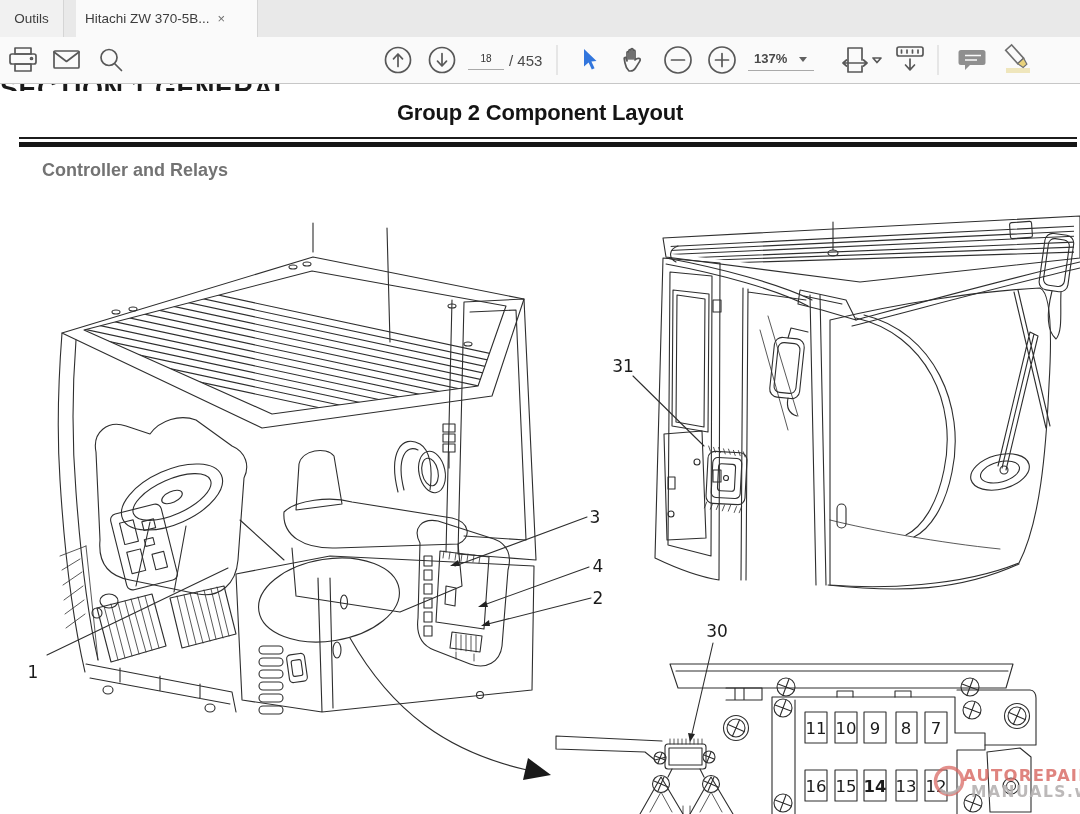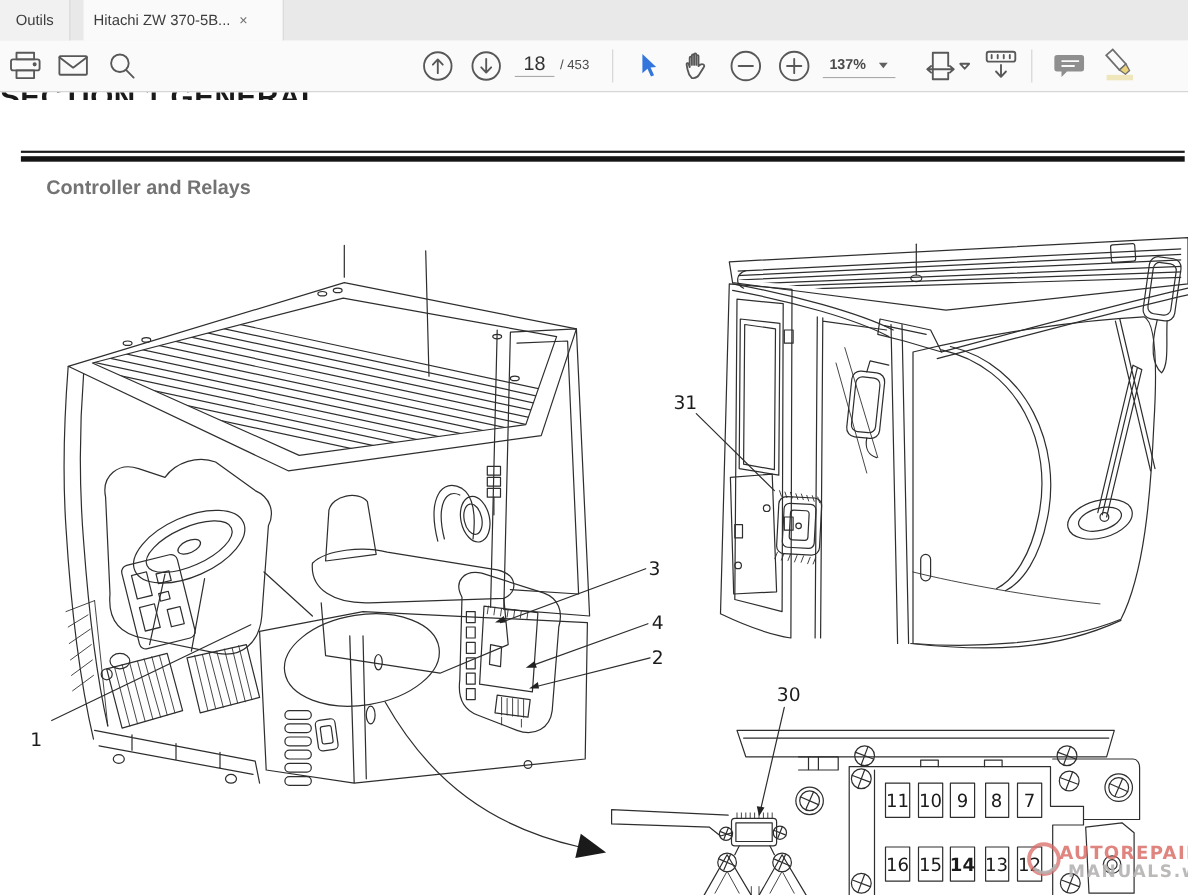--- a/index.html
+++ b/index.html
@@ -16,22 +16,22 @@
   .tab-doc{left:76px;width:182px;background:#fafafa;border-right:1px solid #d5d5d5;
            padding:0 9px;}
   .tab-doc .lbl{white-space:nowrap;overflow:hidden;}
   .tab-close{color:#6f6f6f;font-size:13px;margin-left:8px;cursor:default;line-height:1;}
 
   
   .toolbar{position:absolute;top:37px;left:0;right:0;height:46px;background:#fafafa;
            border-bottom:1px solid #c7c7c7;}
   .toolbar svg{position:absolute;inset:0;}
   .pg-cur{position:absolute;left:468px;top:11px;width:36px;height:21px;line-height:21px;
-          text-align:center;font-size:18px;color:#333;border-bottom:1px solid #a9a9a9;}
-  .pg-tot{position:absolute;left:509px;top:15px;font-size:12px;color:#4a4a4a;white-space:pre;}
+          text-align:center;font-size:10px;color:#333;border-bottom:1px solid #a9a9a9;}
+  .pg-tot{position:absolute;left:509px;top:15px;font-size:15px;color:#4a4a4a;white-space:pre;}
   .zoom-dd{position:absolute;left:748px;top:11px;width:66px;height:22px;line-height:22px;
            font-size:13px;color:#4a4a4a;border-bottom:1px solid #a9a9a9;display:flex;
            align-items:center;}
   .zoom-dd .txt{padding-left:6px;font-weight:bold;}
   .caret{width:0;height:0;border-left:4.5px solid transparent;border-right:4.5px solid transparent;
          border-top:5px solid #606060;margin-left:12px;}
 
   
   .doc{position:absolute;top:84px;left:0;width:1080px;height:730px;background:#fff;}
   .sec-clip{position:absolute;top:0;left:0;right:0;height:7px;overflow:hidden;}
@@ -162,20 +162,21 @@
     <div class="zoom-dd">
       <span class="txt">137%</span>
       <span class="caret"></span>
     </div>
   </div>
 
   <div class="doc">
     <div class="sec-clip">
       <span>SECTION 1 GENERAL</span>
     </div>
+    <div class="grp-title">Group 2 Component Layout</div>
     <div class="rule-thin"></div>
     <div class="rule-thick"></div>
     <div class="sub-head">Controller and Relays</div>
 
     <svg class="fig" viewBox="0 84 1080 730" width="1080" height="730">
       <defs>
         <clipPath id="roofA">
             <path d="M84,330 L312,271 L506,306 L478,386 L272,414 Z"></path>
           </clipPath>
         <clipPath id="roofB">

